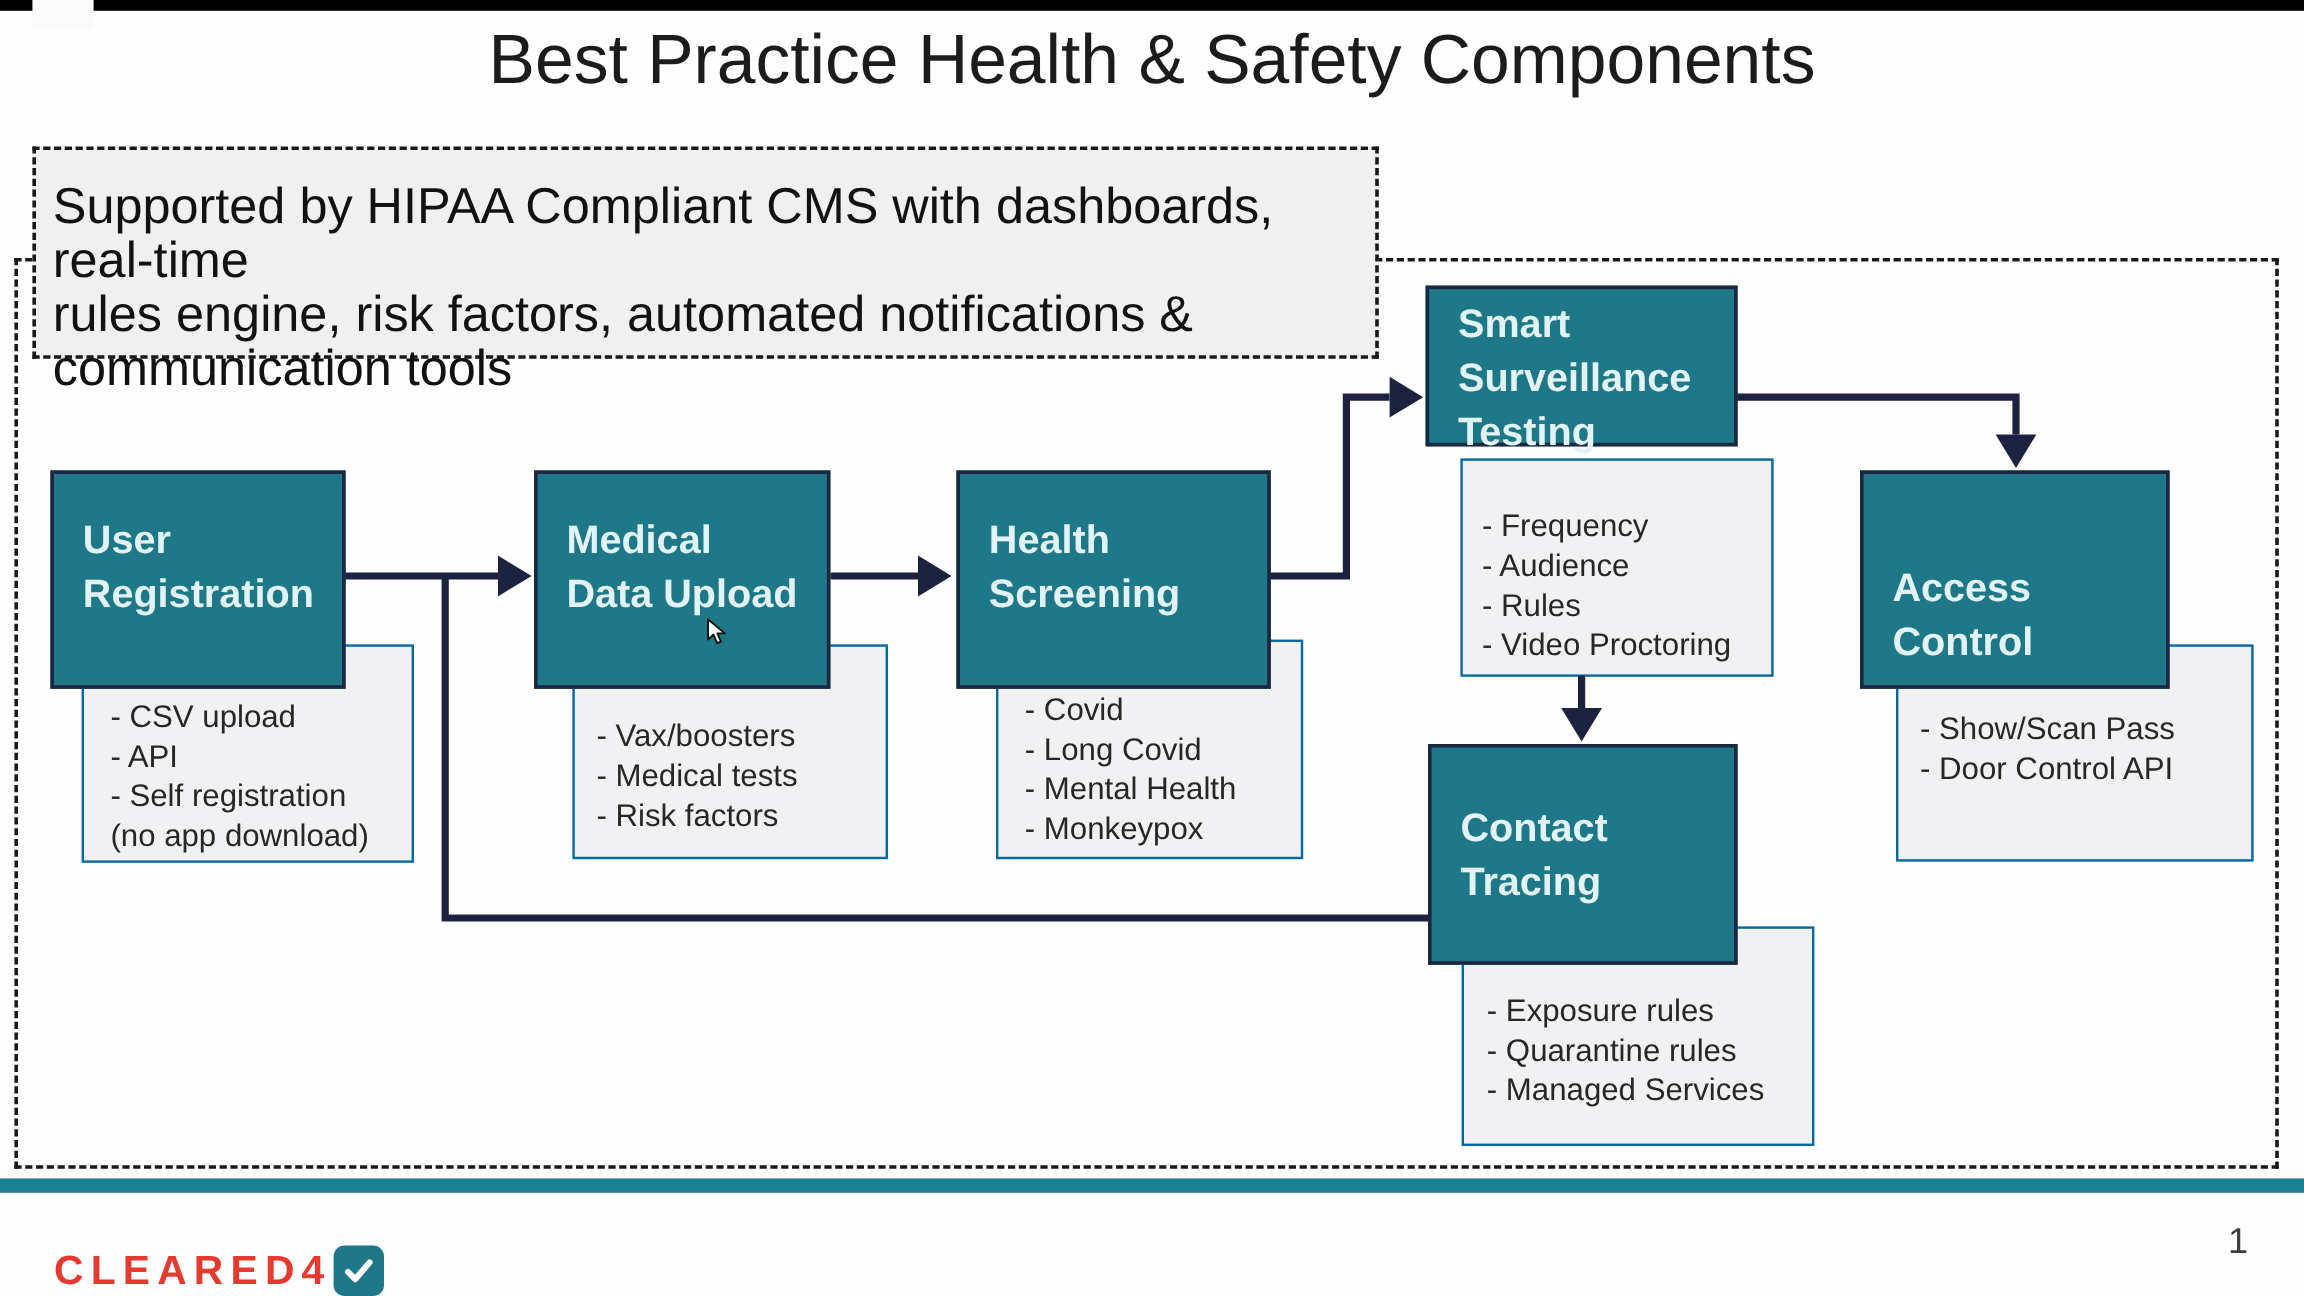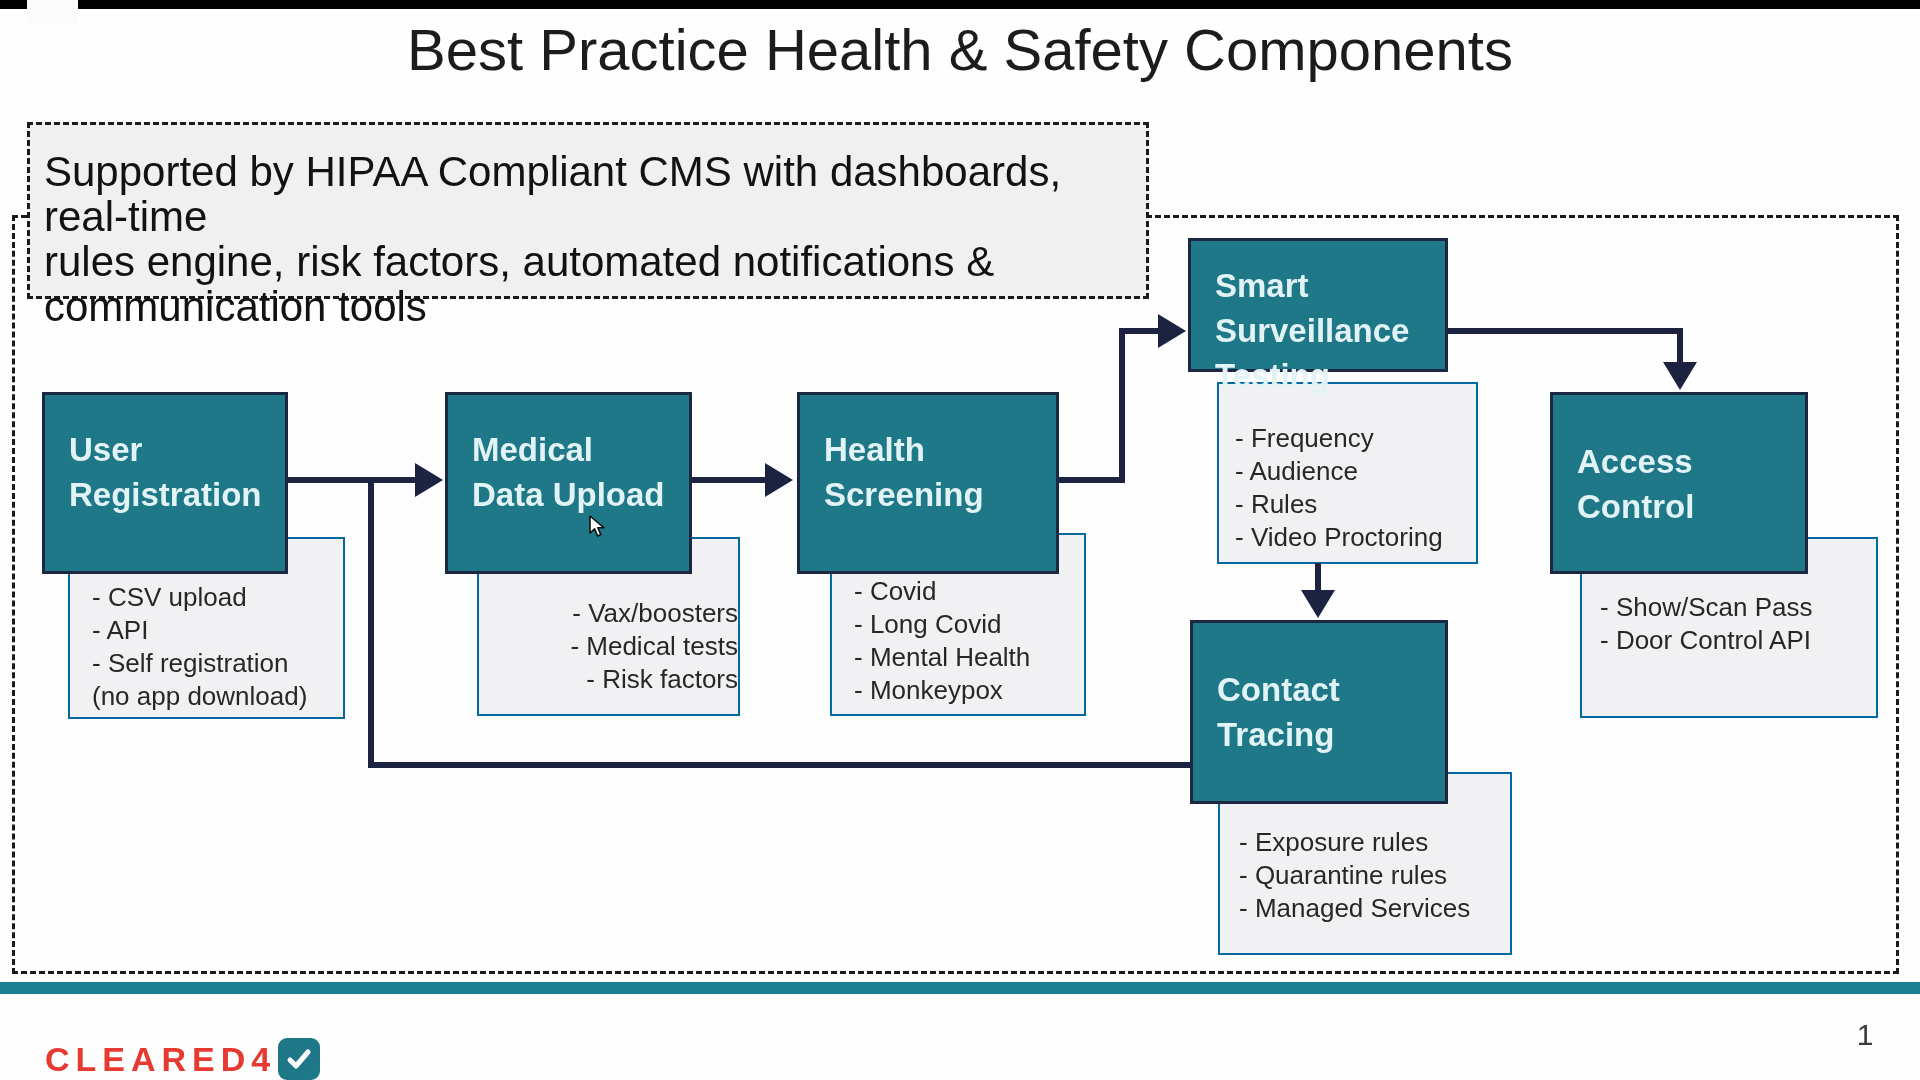--- a/index.html
+++ b/index.html
@@ -14,27 +14,27 @@
   .note{position:absolute;left:27px;top:122px;width:1122px;height:177px;background:#f0f0f0;
          border:3px dashed #1a1a1a;box-sizing:border-box;z-index:5;padding:24px 0 0 14px;}
   .note-line{font-size:42px;line-height:45px;color:#121212;}
   .connectors{position:absolute;left:0;top:0;z-index:3;pointer-events:none;}
   .node{position:absolute;background:#1e7888;border:3px solid #1c2742;box-sizing:border-box;
         z-index:4;color:#e2f3f6;font-weight:700;font-size:33px;line-height:45px;}
   .node span{white-space:pre-line;display:block;padding-left:24px;}
   #node-user{left:42px;top:392px;width:246px;height:182px;padding-top:32px;}
   #node-medical{left:445px;top:392px;width:247px;height:182px;padding-top:32px;}
   #node-health{left:797px;top:392px;width:262px;height:182px;padding-top:32px;}
-  #node-smart{left:1188px;top:238px;width:260px;height:134px;padding-top:22px;}
+  #node-smart{left:1188px;top:238px;width:260px;height:134px;padding-top:6px;}
   #node-contact{left:1190px;top:620px;width:258px;height:184px;padding-top:44px;}
-  #node-access{left:1550px;top:392px;width:258px;height:182px;padding-top:44px;}
+  #node-access{left:1550px;top:392px;width:258px;height:182px;padding-top:72px;}
   .list-box{position:absolute;background:#f1f1f3;border:2px solid #0369a1;box-sizing:border-box;
         z-index:2;color:#272727;font-size:26px;line-height:33px;}
   #list-user{left:68px;top:537px;width:277px;height:182px;padding:42px 0 0 22px;}
-  #list-medical{left:477px;top:537px;width:263px;height:179px;padding:58px 0 0 18px;text-align:right;}
+  #list-medical{left:477px;top:537px;width:263px;height:179px;padding:58px 0 0 18px;}
   #list-health{left:830px;top:533px;width:256px;height:183px;padding:40px 0 0 22px;}
   #list-smart{left:1217px;top:382px;width:261px;height:182px;padding:38px 0 0 16px;}
   #list-contact{left:1218px;top:772px;width:294px;height:183px;padding:52px 0 0 19px;}
   #list-access{left:1580px;top:537px;width:298px;height:181px;padding:52px 0 0 18px;}
   .bottom-bar{position:absolute;left:0;top:982px;width:1920px;height:12px;background:#1a7f90;}
   .logo{position:absolute;left:45px;top:1022px;display:flex;align-items:center;z-index:6;margin-top:16px;}
   .logo-text{font-size:34px;font-weight:800;color:#e6392f;letter-spacing:6px;}
   .logo-check{width:42px;height:42px;background:#1e7888;border-radius:9px;margin-left:2px;
         display:flex;align-items:center;justify-content:center;}
   .page-num{position:absolute;left:1840px;top:1018px;width:50px;text-align:center;

